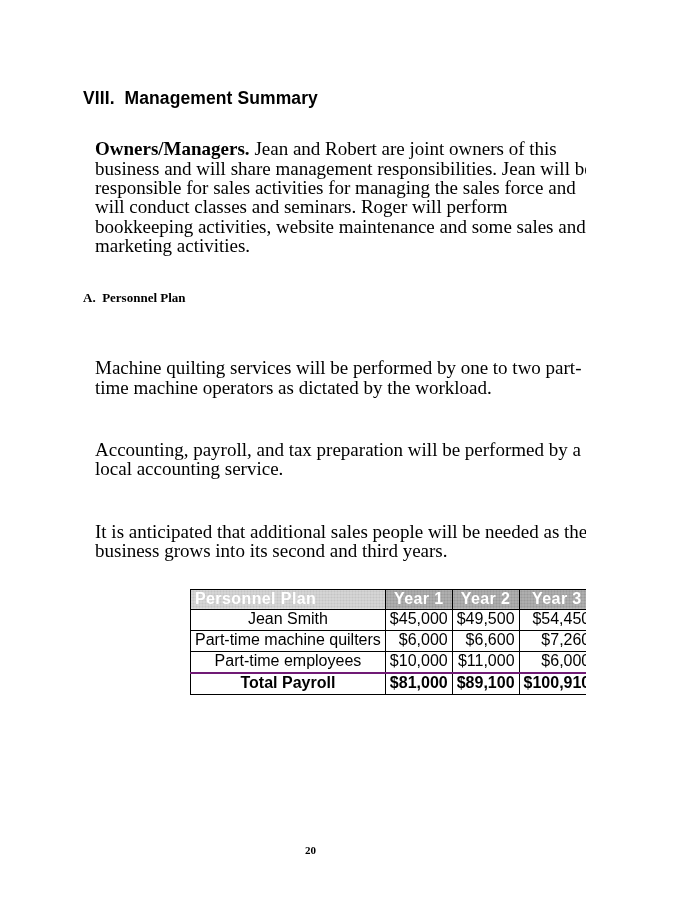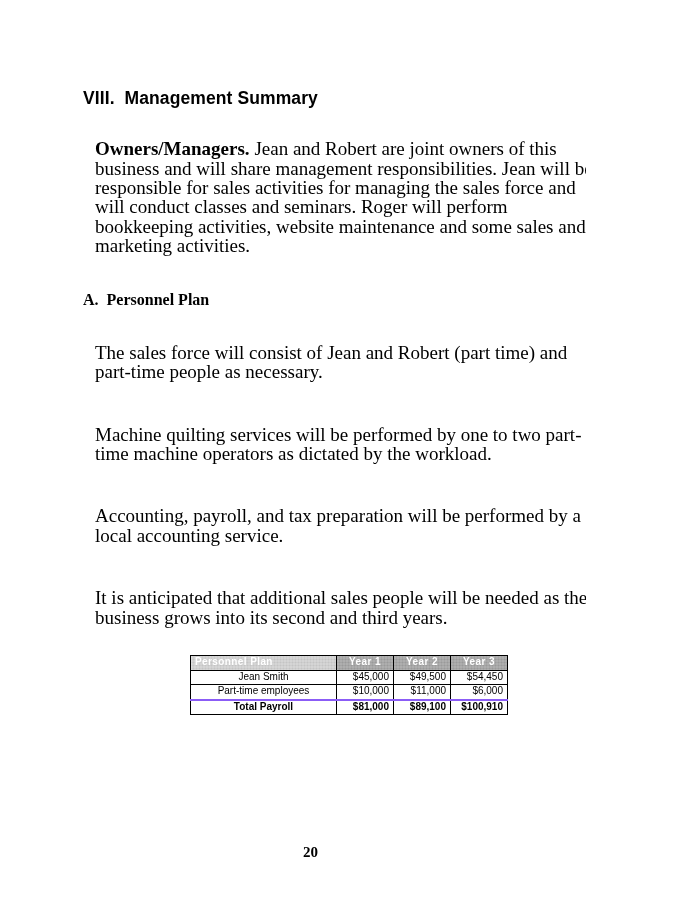--- a/index.html
+++ b/index.html
@@ -32,21 +32,21 @@
     font-weight: bold;
     font-size: 17.5px;
     letter-spacing: 0.1px;
     margin: 0 0 31px 0;
     line-height: 1.15;
     white-space: pre;
   }
   .sub-heading {
     font-family: "Liberation Serif", "DejaVu Serif", serif;
     font-weight: bold;
-    font-size: 16px;
+    font-size: 13px;
     margin: 0 0 0 0;
     line-height: 1.2;
     white-space: pre;
   }
 
   
   .para {
     font-family: "Liberation Serif", "DejaVu Serif", serif;
     font-size: 19px;
     line-height: 19.4px;
@@ -62,21 +62,21 @@
   
   .table-wrap {
     margin-top: 28px;
     display: flex;
     justify-content: flex-start;
     padding-left: 107px;
   }
   table.personnel {
     border-collapse: collapse;
     font-family: "Liberation Sans", "DejaVu Sans", sans-serif;
-    font-size: 10px;
+    font-size: 16px;
     line-height: 1.05;
     color: #000;
     border: 1px solid #000;
     table-layout: fixed;
     background: #f9a8d4;
   }
   table.personnel th,
   table.personnel td {
     border: 1px solid #000;
     padding: 1px 4px 2px 4px;
@@ -111,32 +111,32 @@
   tbody td.lbl {
     text-align: center;
     background: #ffffff;
   }
   tbody td.num {
     text-align: right;
     background: #ffffff;
   }
   tbody tr.total-row td {
     font-weight: bold;
-    border-top: 2px solid #8b5cf6;
+    border-top: 2px solid #701a75;
   }
 
   
   .page-number {
     position: absolute;
     left: 0;
     right: 0;
     top: 844px;
     text-align: center;
     font-family: "Liberation Serif", "DejaVu Serif", serif;
-    font-size: 15px;
+    font-size: 11px;
     font-weight: bold;
     color: #000;
     margin-left: 35px;
   }
 </style>
 </head>
 <body>
 
 <div class="page">
 
@@ -145,21 +145,20 @@
     <h1 class="doc-title">VIII.  Management Summary</h1>
 
     <p class="para"><b>Owners/Managers.</b><span>  Jean and Robert are joint owners of this business and will share management responsibilities. Jean will be responsible for sales activities for managing the sales force and will conduct classes and seminars. Roger will perform bookkeeping activities, website maintenance and some sales and marketing activities.</span></p>
 
     <div class="gap-lg"></div>
 
     <h2 class="sub-heading">A.  Personnel Plan</h2>
 
     <div class="gap-lg"></div>
 
-    <p class="para">The sales force will consist of Jean and Robert (part time) and part-time people as necessary.</p>
 
     <div class="gap-md"></div>
 
     <p class="para">Machine quilting services will be performed by one to two part-time machine operators as dictated by the workload.</p>
 
     <div class="gap-md"></div>
 
     <p class="para">Accounting, payroll, and tax preparation will be performed by a local accounting service.</p>
 
     <div class="gap-md"></div>
@@ -183,20 +182,26 @@
           </tr>
         </thead>
         <tbody>
           <tr>
             <td class="lbl">Jean Smith</td>
             <td class="num">$45,000</td>
             <td class="num">$49,500</td>
             <td class="num">$54,450</td>
           </tr>
           <tr>
+            <td class="lbl">Part-time machine quilters</td>
+            <td class="num">$6,000</td>
+            <td class="num">$6,600</td>
+            <td class="num">$7,260</td>
+          </tr>
+          <tr>
             <td class="lbl">Part-time employees</td>
             <td class="num">$10,000</td>
             <td class="num">$11,000</td>
             <td class="num">$6,000</td>
           </tr>
           <tr class="total-row">
             <td class="lbl">Total Payroll</td>
             <td class="num">$81,000</td>
             <td class="num">$89,100</td>
             <td class="num">$100,910</td>

